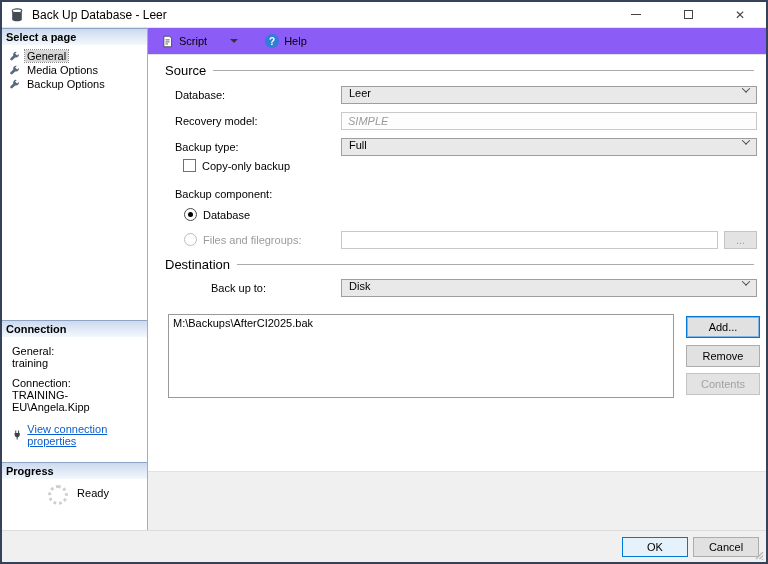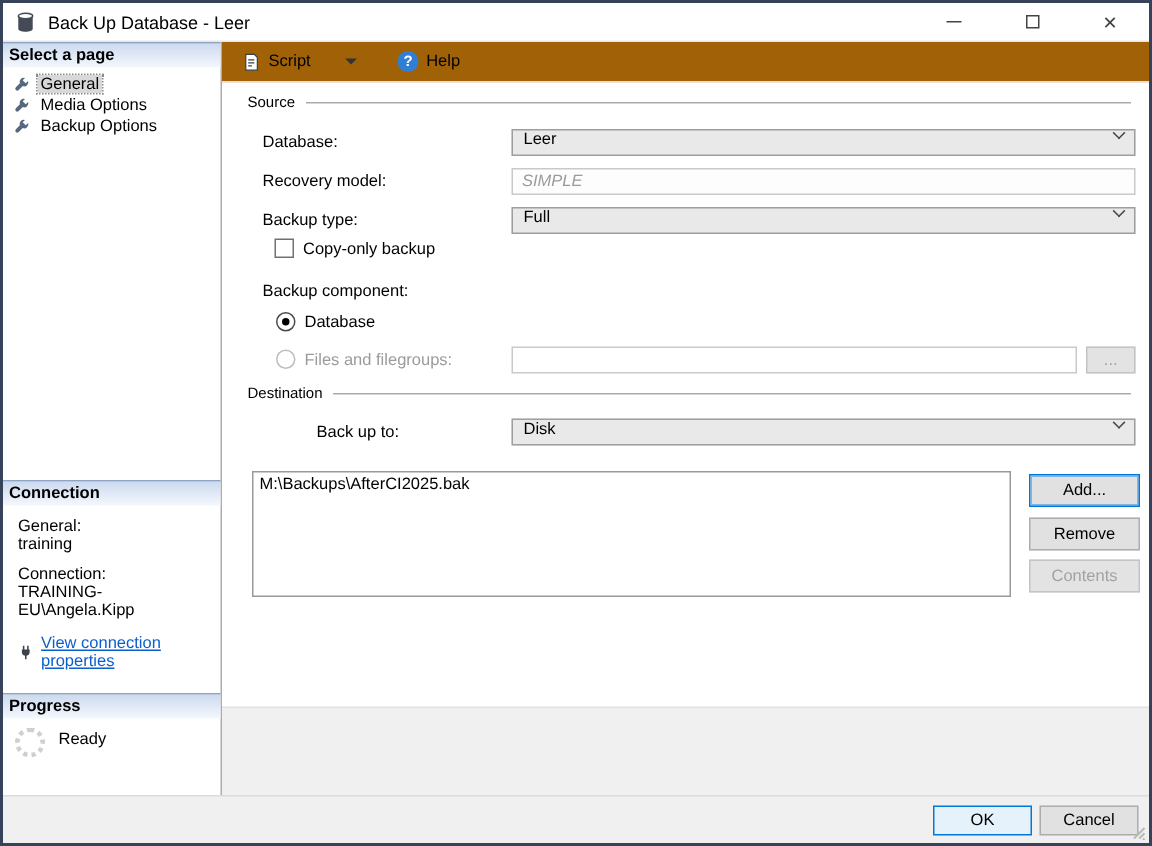--- a/index.html
+++ b/index.html
@@ -34,34 +34,34 @@
   .page-list { padding-top:4px; }
   .page-item { display:flex; align-items:center; gap:5px; padding:1px 0 1px 7px; font-size:11px; color:#000; cursor:default; }
   .page-item .lbl { padding:0 2px; }
   .page-item.selected .lbl { background:#d8d8d8; outline:1px dotted #8a8a8a; }
   .sec { position:absolute; left:0; right:0; }
   .sec-body { padding:8px 6px 0 10px; font-size:11px; color:#000; }
   .kv { margin-bottom:3px; line-height:12px; }
   .kv + .kv { margin-top:8px; }
   .link-row { display:flex; align-items:center; gap:5px; margin-top:10px; }
   .link { color:#0b5fcc; text-decoration:underline; font-size:11px; cursor:pointer; }
-  .progress-row { display:flex; align-items:flex-start; gap:9px; padding:6px 0 0 8px; }
+  .progress-row { display:flex; align-items:flex-start; gap:9px; padding:6px 0 0 8px;justify-content:center; }
   .spinner { width:20px; height:20px; border:3px dotted #cfcfcf; border-radius:50%; }
   
   .toolbar {
     position:absolute; left:146px; top:0; right:0; height:27px;
-    background:#a16207; border-bottom:1px solid #e0e0e0;
+    background:#8b5cf6; border-bottom:1px solid #e0e0e0;
     display:flex; align-items:center; padding-left:9px; gap:17px; font-size:11px;
   }
   .tool-btn { display:flex; align-items:center; gap:5px; padding:3px 4px; }
   .dd-arrow { width:0; height:0; border-left:4px solid transparent; border-right:4px solid transparent; border-top:4px solid #333; margin-left:2px; }
   .help-circle { width:14px; height:14px; border-radius:50%; background:#2f7fd6; color:#fff; font-size:10px; font-weight:bold; display:flex; align-items:center; justify-content:center; }
   .panel { position:absolute; left:146px; top:27px; right:0; height:417px; background:#fff; border-bottom:1px solid #e2e2e2; }
   
-  .group { position:absolute; left:17px; right:12px; display:flex; align-items:center; gap:7px; font-size:10px; color:#000; }
+  .group { position:absolute; left:17px; right:12px; display:flex; align-items:center; gap:7px; font-size:13px; color:#000; }
   .group .rule { flex:1; height:1px; background:#ababab; }
   .flabel { position:absolute; left:27px; font-size:11px; color:#000; line-height:18px; }
   .combo {
     position:absolute; left:193px; width:416px; height:18px;
     background:#e9e9e9; border:1px solid #9e9e9e; display:flex; align-items:flex-start;
     padding:0 7px; font-size:11px; color:#000;
   }
   .chev { width:6px; height:6px; border-right:1.4px solid #4a4a4a; border-bottom:1.4px solid #4a4a4a; transform:rotate(45deg) translate(-1px,-1px); margin-left:auto; }
   .tbox { position:absolute; height:18px; font-size:11px; font-family:inherit; padding:0 6px; }
   .tbox.disabled { background:#fdfdfd; border:1px solid #c9c9c9; color:#9b9b9b;font-style:italic; }

